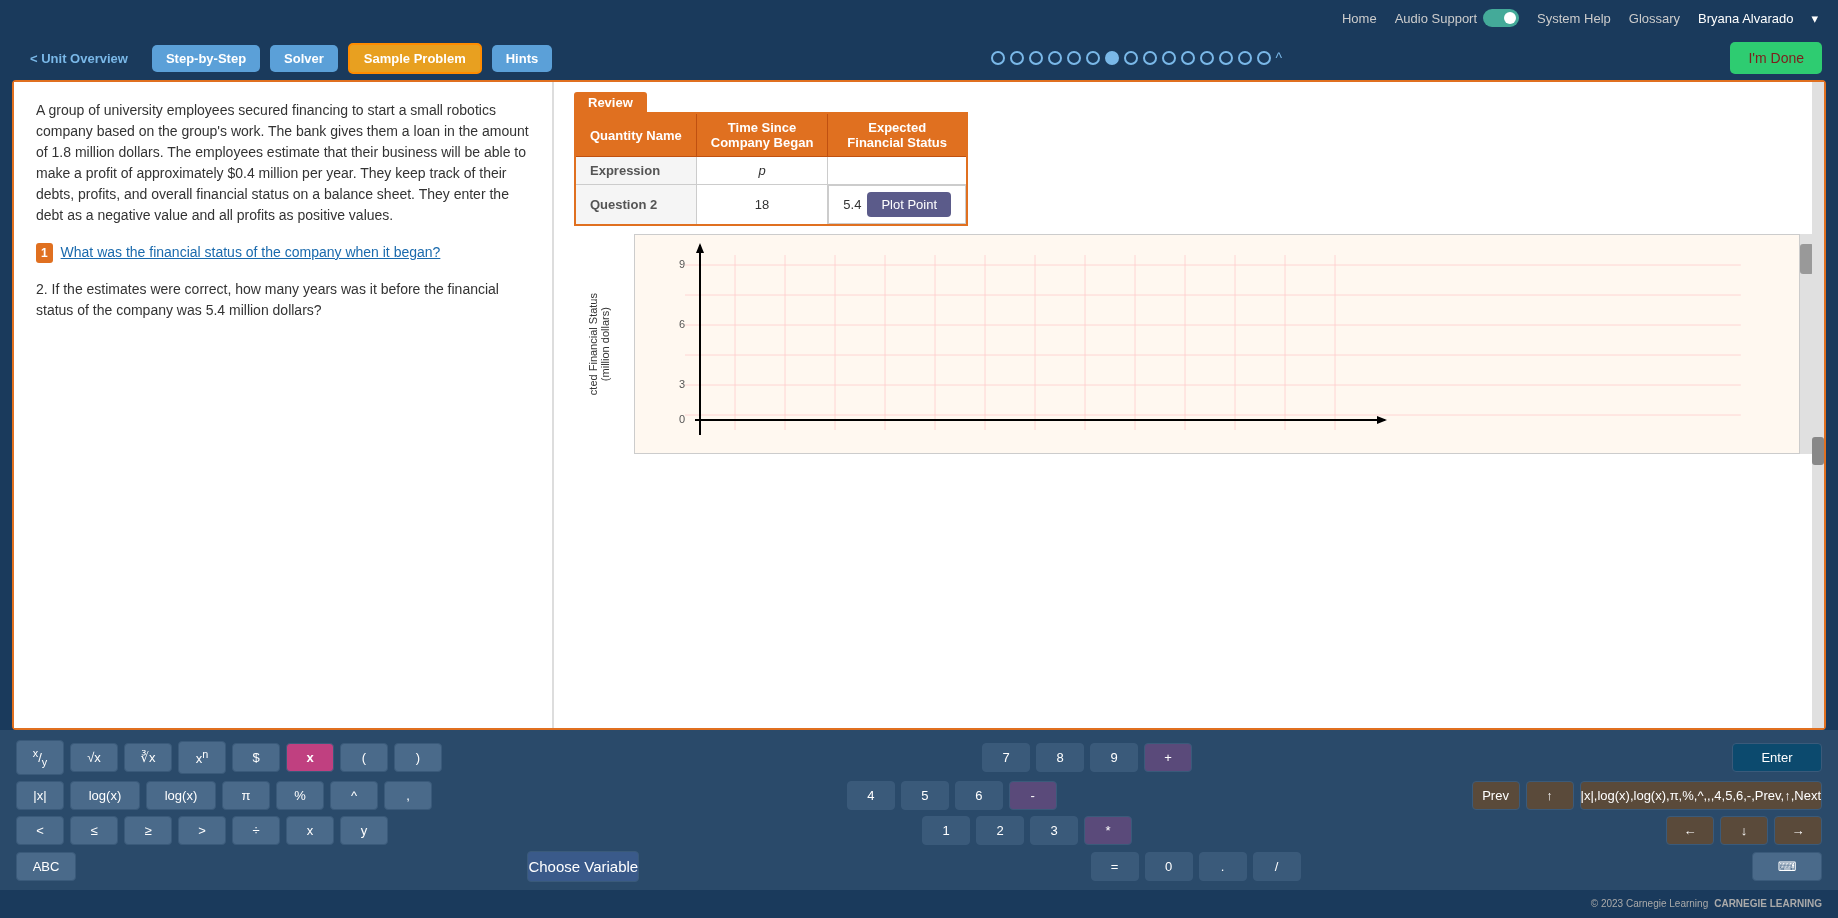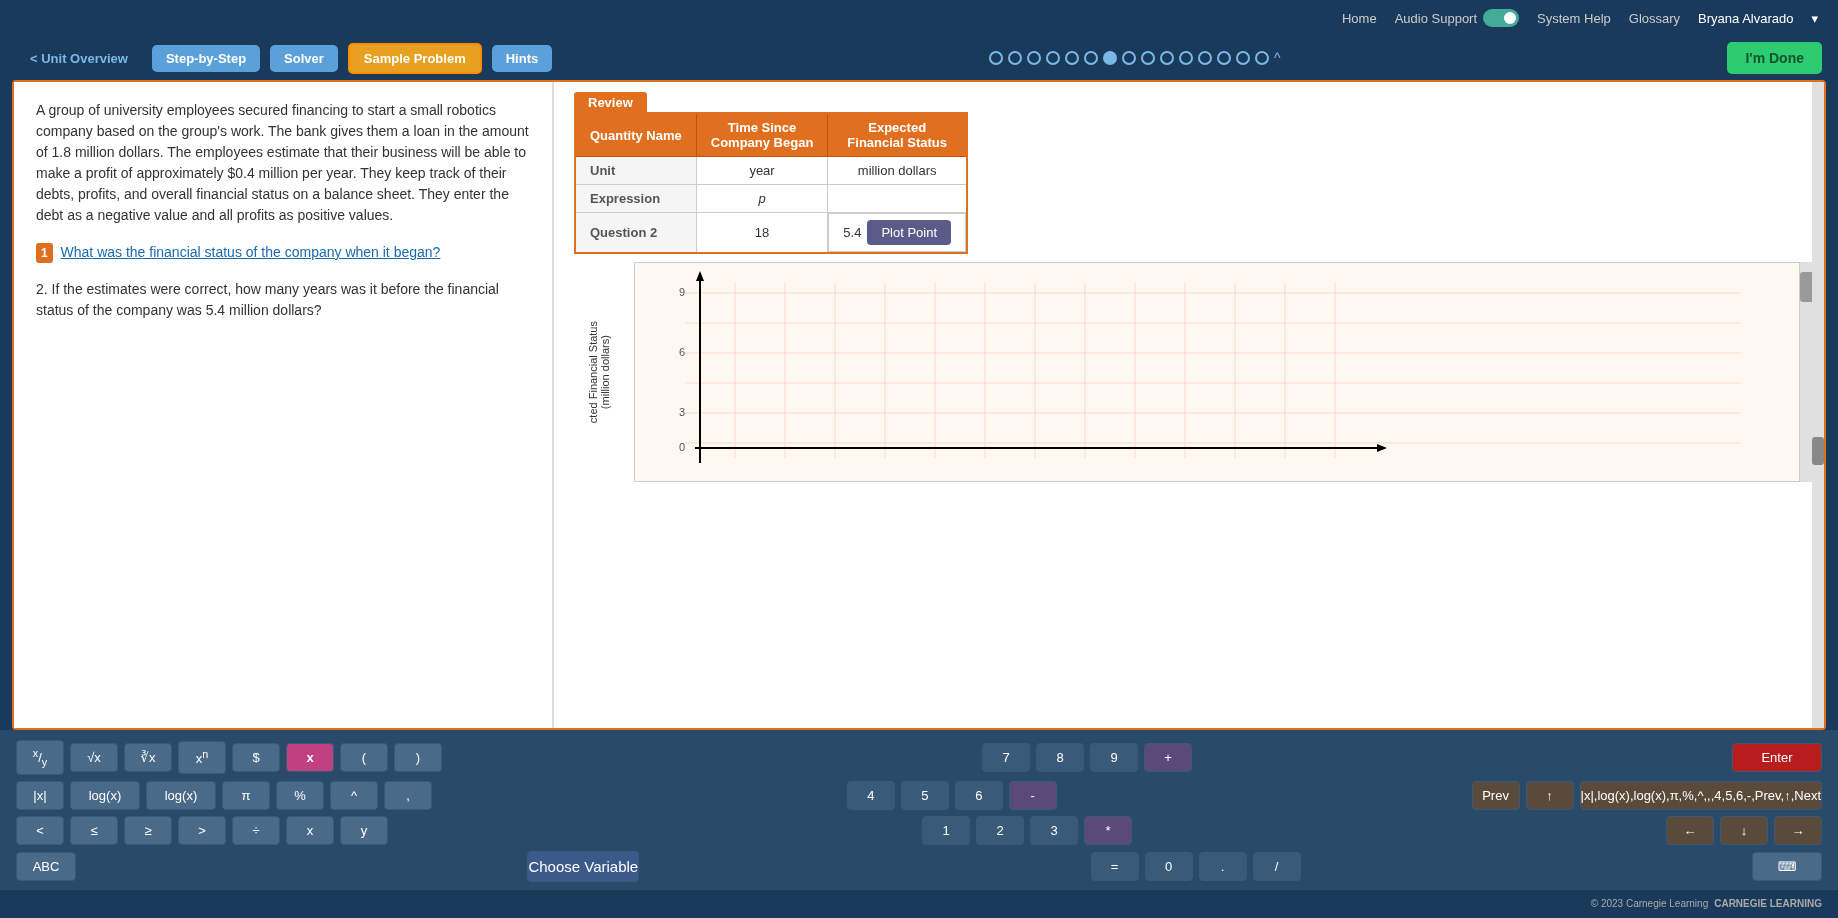--- a/index.html
+++ b/index.html
@@ -73,21 +73,21 @@
       border-radius: 5px;
       font-size: 13px;
       font-weight: bold;
       padding: 6px 14px;
       cursor: pointer;
     }
     .btn-step { background: #5ba0d8; color: white; }
     .btn-solver { background: #5ba0d8; color: white; }
     .btn-sample { background: #e8a020; color: white; border: 2px solid #ff8c00; }
     .btn-hints { background: #5ba0d8; color: white; }
-    .btn-done { background: #2ecc71; color: #14532d; font-size: 14px; font-weight: bold; padding: 8px 18px; border-radius: 5px; border: none; cursor: pointer; margin-left: auto; }
+    .btn-done { background: #2ecc71; color: #7f1d1d; font-size: 14px; font-weight: normal; padding: 8px 18px; border-radius: 5px; border: none; cursor: pointer; margin-left: auto; }
 
     .progress-dots {
       display: flex;
       align-items: center;
       gap: 5px;
       margin-left: auto;
       margin-right: 10px;
     }
     .dot {
       width: 14px;
@@ -237,21 +237,21 @@
       min-width: 48px;
       text-align: center;
       font-family: Arial, sans-serif;
     }
     .kbd-btn.wide { min-width: 70px; }
     .kbd-btn.num {
       background: #3a5a7a;
       min-width: 48px;
     }
     .kbd-btn.op { background: #5a4a7a; }
-    .kbd-btn.enter-btn { background: #b91c1c; min-width: 90px; }
+    .kbd-btn.enter-btn { background: #0c4a6e; min-width: 90px; }
     .kbd-btn.nav-btn { background: #5a4a3a; min-width: 48px; }
     .kbd-btn.choose-var { background: #3a5a8a; min-width: 90px; font-size: 15px; }
     .kbd-btn.abc-btn { background: #4a6a8a; min-width: 60px; }
     .kbd-gap { flex: 1; }
 
     
     .bottom-area {
       background: #1a3a5c;
       display: flex;
       justify-content: flex-end;
@@ -338,25 +338,20 @@
                 <span>Time Since</span><br>
                 <span>Company Began</span>
               </th>
               <th>
                 Expected<br>Financial Status
               </th>
             </tr>
           </thead>
           <tbody>
             <tr>
-              <td class="row-label">Unit</td>
-              <td>year</td>
-              <td>million dollars</td>
-            </tr>
-            <tr>
               <td class="row-label">Expression</td>
               <td style="font-style:italic;">p</td>
               <td></td>
             </tr>
             <tr>
               <td class="row-label">Question 2</td>
               <td>18</td>
               <td style="display:flex;align-items:center;gap:6px;">
                 <span>5.4</span>
                 <button class="plot-btn active">Plot Point</button>

